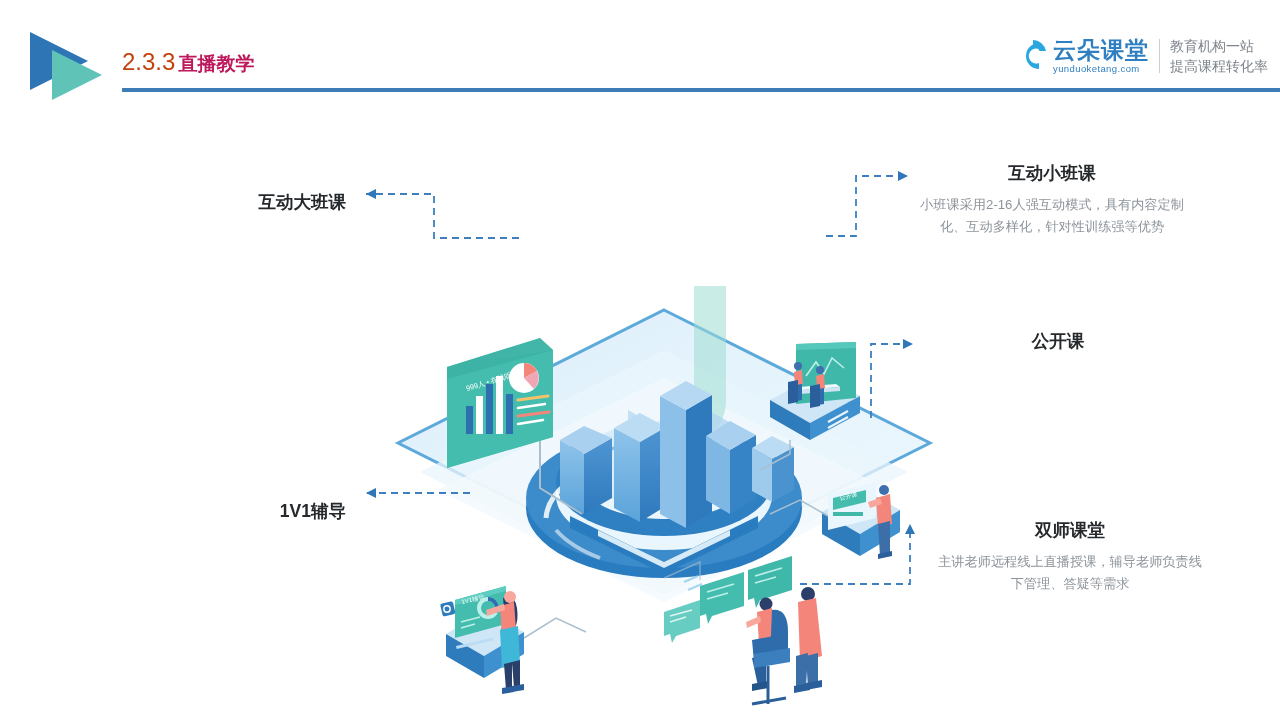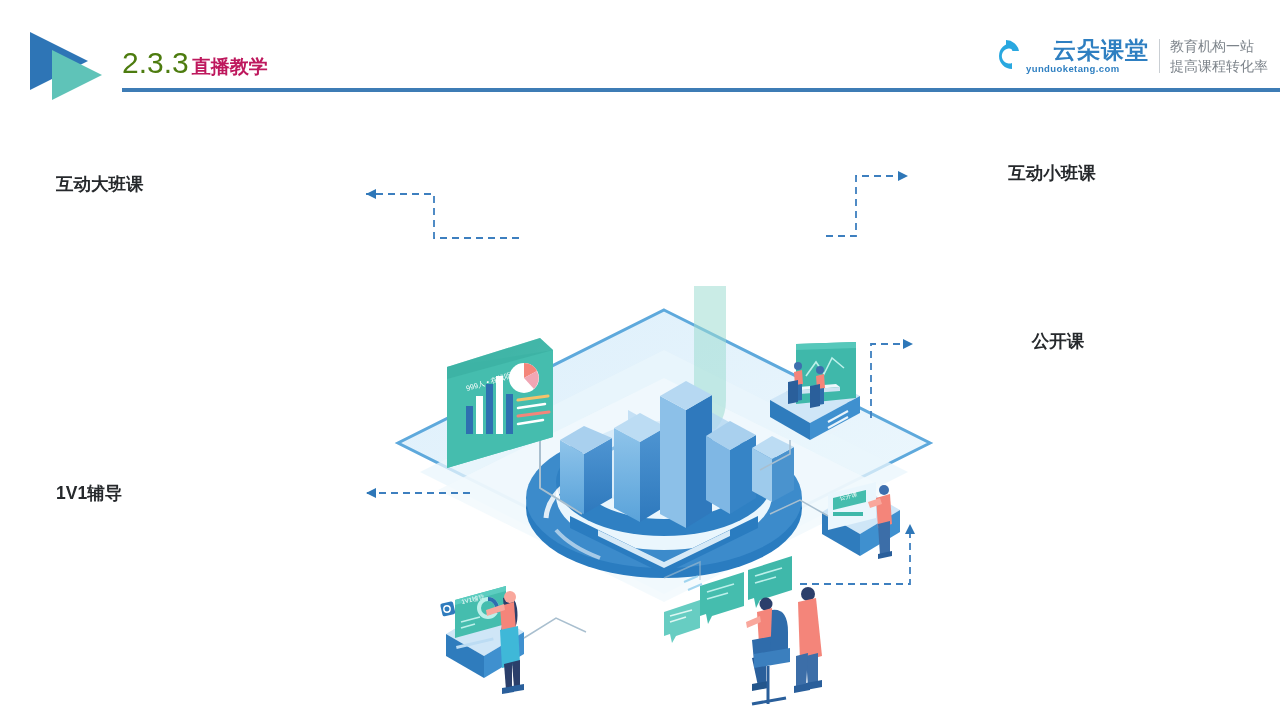--- a/index.html
+++ b/index.html
@@ -13,55 +13,55 @@
 
   
   #header { position:absolute; left:0; top:0; width:1280px; height:110px; }
 
   #logo-mark { position:absolute; left:26px; top:28px; width:84px; height:76px; }
 
   #slide-title {
     position:absolute; left:122px; top:46px;
     font-size:27px; color:#3f3f3f; letter-spacing:0px; white-space:nowrap;
   }
-  #slide-title .num { font-weight:400; font-size:30px; color:#4d7c0f; }
+  #slide-title .num { font-weight:400; font-size:24px; color:#c2410c; }
   #slide-title .cn { font-weight:700; font-size:19px; color:#be185d; margin-left:3px; }
 
   #title-rule {
     position:absolute; left:122px; top:88px; width:1158px; height:4px;
     background:#3e7cb5;
   }
 
   
   #brand { position:absolute; right:12px; top:30px; height:52px; display:flex; align-items:center; }
   #brand-cloud { width:42px; height:40px; margin-right:2px; }
   #brand-text { display:flex; flex-direction:column; justify-content:center; }
   #brand-name {
-    font-size:23px; font-weight:700; color:#2e7fc1; line-height:1.05; letter-spacing:1px;margin-left:27px;
+    font-size:23px; font-weight:700; color:#2e7fc1; line-height:1.05; letter-spacing:1px;
   }
   #brand-url {
-    font-size:9.5px; font-weight:700; color:#2e7fc1; letter-spacing:.4px; margin-top:1px;
+    font-size:9.5px; font-weight:400; color:#2e7fc1; letter-spacing:.4px; margin-top:1px;
   }
   #brand-divider { width:1px; height:34px; background:#c9ced3; margin:0 10px; }
   #brand-tagline {
     font-size:14px; color:#7d848b; line-height:1.45; white-space:nowrap;
   }
 
   
   #stage { position:absolute; left:0; top:110px; width:1280px; height:610px; }
 
   
   .callout { position:absolute; }
   .callout .c-title {
     font-size:17.5px; font-weight:700; color:#26292c; white-space:nowrap; line-height:1;
   }
   .callout .c-body {
     font-size:13.2px; color:#8d949b; line-height:1.72; margin-top:11px;
   }
-  .callout.right-al { text-align:left; }
+  .callout.right-al { text-align:right;margin-top:18px; }
   .callout.left-al  { text-align:center; }
 
   #co-big   { left:56px;  top:176px; width:290px; }
   #co-1v1   { left:56px;  top:485px; width:290px; }
   #co-small { left:917px; top:165px; width:270px; }
   #co-open  { left:923px; top:333px; width:270px; }
   #co-dual  { left:935px; top:522px; width:270px; }
 
   
   #connectors { position:absolute; left:0; top:0; width:1280px; height:720px; pointer-events:none; }
@@ -379,27 +379,30 @@
 <div class="callout right-al" id="co-big">
   <div class="c-title">互动大班课</div>
 </div>
 
 <div class="callout right-al" id="co-1v1">
   <div class="c-title">1V1辅导</div>
 </div>
 
 <div class="callout left-al" id="co-small">
   <div class="c-title">互动小班课</div>
+  <div class="c-body">小班课采用2-16人强互动模式，具有内容定制化、互动多样化，针对性训练强等优势</div>
 </div>
 
 <div class="callout left-al" id="co-open">
   <div class="c-title">公开课</div>
 </div>
 
 <div class="callout left-al" id="co-dual">
+  <div class="c-title">双师课堂</div>
+  <div class="c-body">主讲老师远程线上直播授课，辅导老师负责线下管理、答疑等需求</div>
 </div>
 
 <svg id="connectors">
   <g stroke="#3d7fbf" stroke-width="1.8" stroke-dasharray="7 5" fill="none">
 
     <path d="M519,238 L434,238 L434,194 L366,194"></path>
 
     <path d="M470,493 L366,493"></path>
 
     <path d="M826,236 L856,236 L856,176 L898,176"></path>

